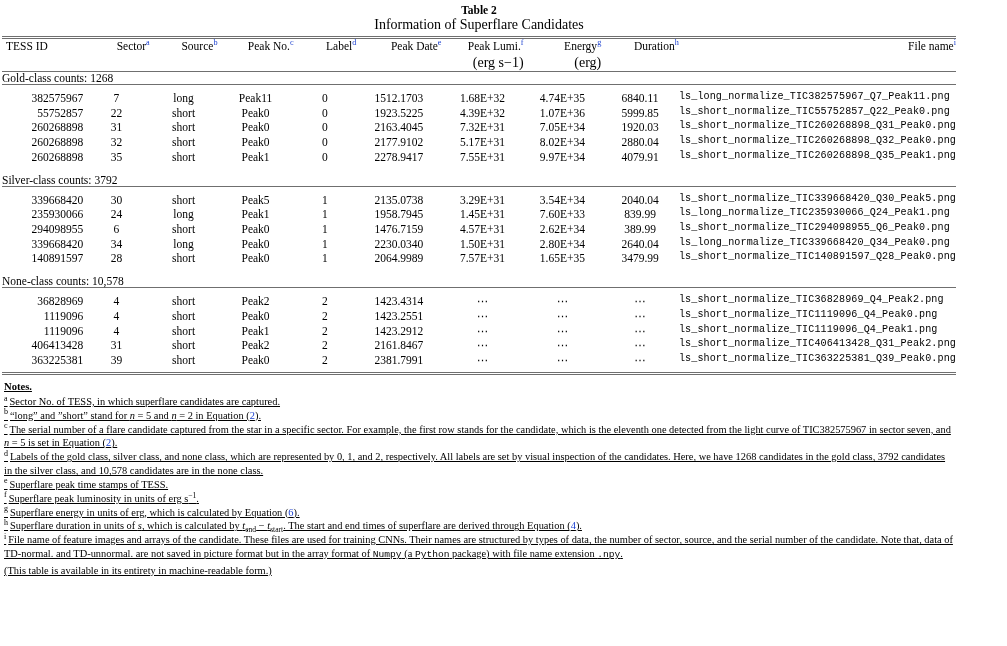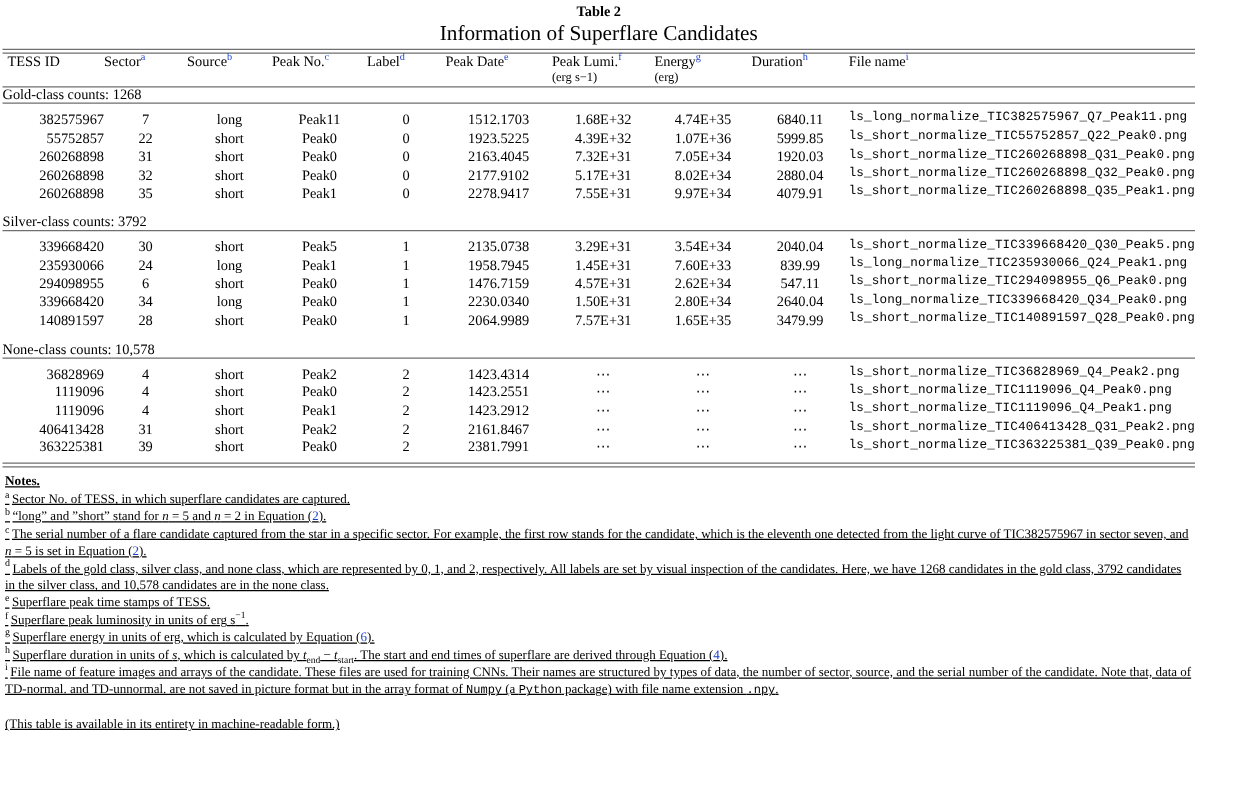--- a/index.html
+++ b/index.html
@@ -25,21 +25,21 @@
   .title-block {
     text-align: center;
     line-height: 1.12;
     margin-bottom: 3px;
   }
   .table-label {
     font-weight: bold;
     font-size: 11.5px;
   }
   .table-caption {
-    font-size: 17px;
+    font-size: 14px;
     text-align: center;
   }
 
   
   .rule-double {
     border-top: 1.1px solid #6f6f6f;
     border-bottom: 1.1px solid #6f6f6f;
     height: 1.6px;
     box-sizing: content-box;
   }
@@ -49,29 +49,29 @@
     width: 100%;
     border-collapse: collapse;
     font-size: 11.5px;
   }
   table.tbl th, table.tbl td {
     padding: 0;
     vertical-align: top;
     font-weight: normal;
   }
   .hdr-row th {
-    text-align: left;
+    text-align: right;
     padding: 4px 0 1px 0;
     line-height: 1.25;
     white-space: nowrap;
   }
   .hdr-row th.col-tess { text-align: left; padding-left: 4px; }
   .hdr-unit {
     display: block;
-    font-size: 10px;
+    font-size: 14px;
   }
   sup.fn {
     color: #1a3fd0;
     font-size: 8.2px;
     vertical-align: super;
     line-height: 0;
   }
 
   .sect-row td {
     padding: 5px 0 5px 4px;
@@ -144,21 +144,21 @@
     font-size: 8px;
     vertical-align: super;
     line-height: 0;
     margin-right: 2px;
   }
   .eqref { color: #1a3fd0; }
   .it { font-style: italic; }
   .mono { font-family: "Liberation Mono", "DejaVu Sans Mono", monospace; font-size: 9.6px; }
   .sub { font-size: 7.6px; vertical-align: sub; line-height: 0; }
   .sup-small { font-size: 7.6px; vertical-align: super; line-height: 0; }
-  .machine { margin-top: 14px; }
+  .machine { margin-top: 2px; }
 </style>
 </head>
 <body>
 
 <div class="page">
 
   <div class="title-block">
     <div class="table-label">Table 2</div>
     <div class="table-caption">Information of Superflare Candidates</div>
   </div>
@@ -310,21 +310,21 @@
         </tr>
         <tr class="data-row">
           <td class="c-tess">294098955</td>
           <td class="c-sector">6</td>
           <td class="c-source">short</td>
           <td class="c-peakno">Peak0</td>
           <td class="c-label">1</td>
           <td class="c-date">1476.7159</td>
           <td class="c-lumi">4.57E+31</td>
           <td class="c-energy">2.62E+34</td>
-          <td class="c-dur">547.11</td>
+          <td class="c-dur">389.99</td>
           <td class="c-file">ls_short_normalize_TIC294098955_Q6_Peak0.png</td>
         </tr>
         <tr class="data-row">
           <td class="c-tess">339668420</td>
           <td class="c-sector">34</td>
           <td class="c-source">long</td>
           <td class="c-peakno">Peak0</td>
           <td class="c-label">1</td>
           <td class="c-date">2230.0340</td>
           <td class="c-lumi">1.50E+31</td>

